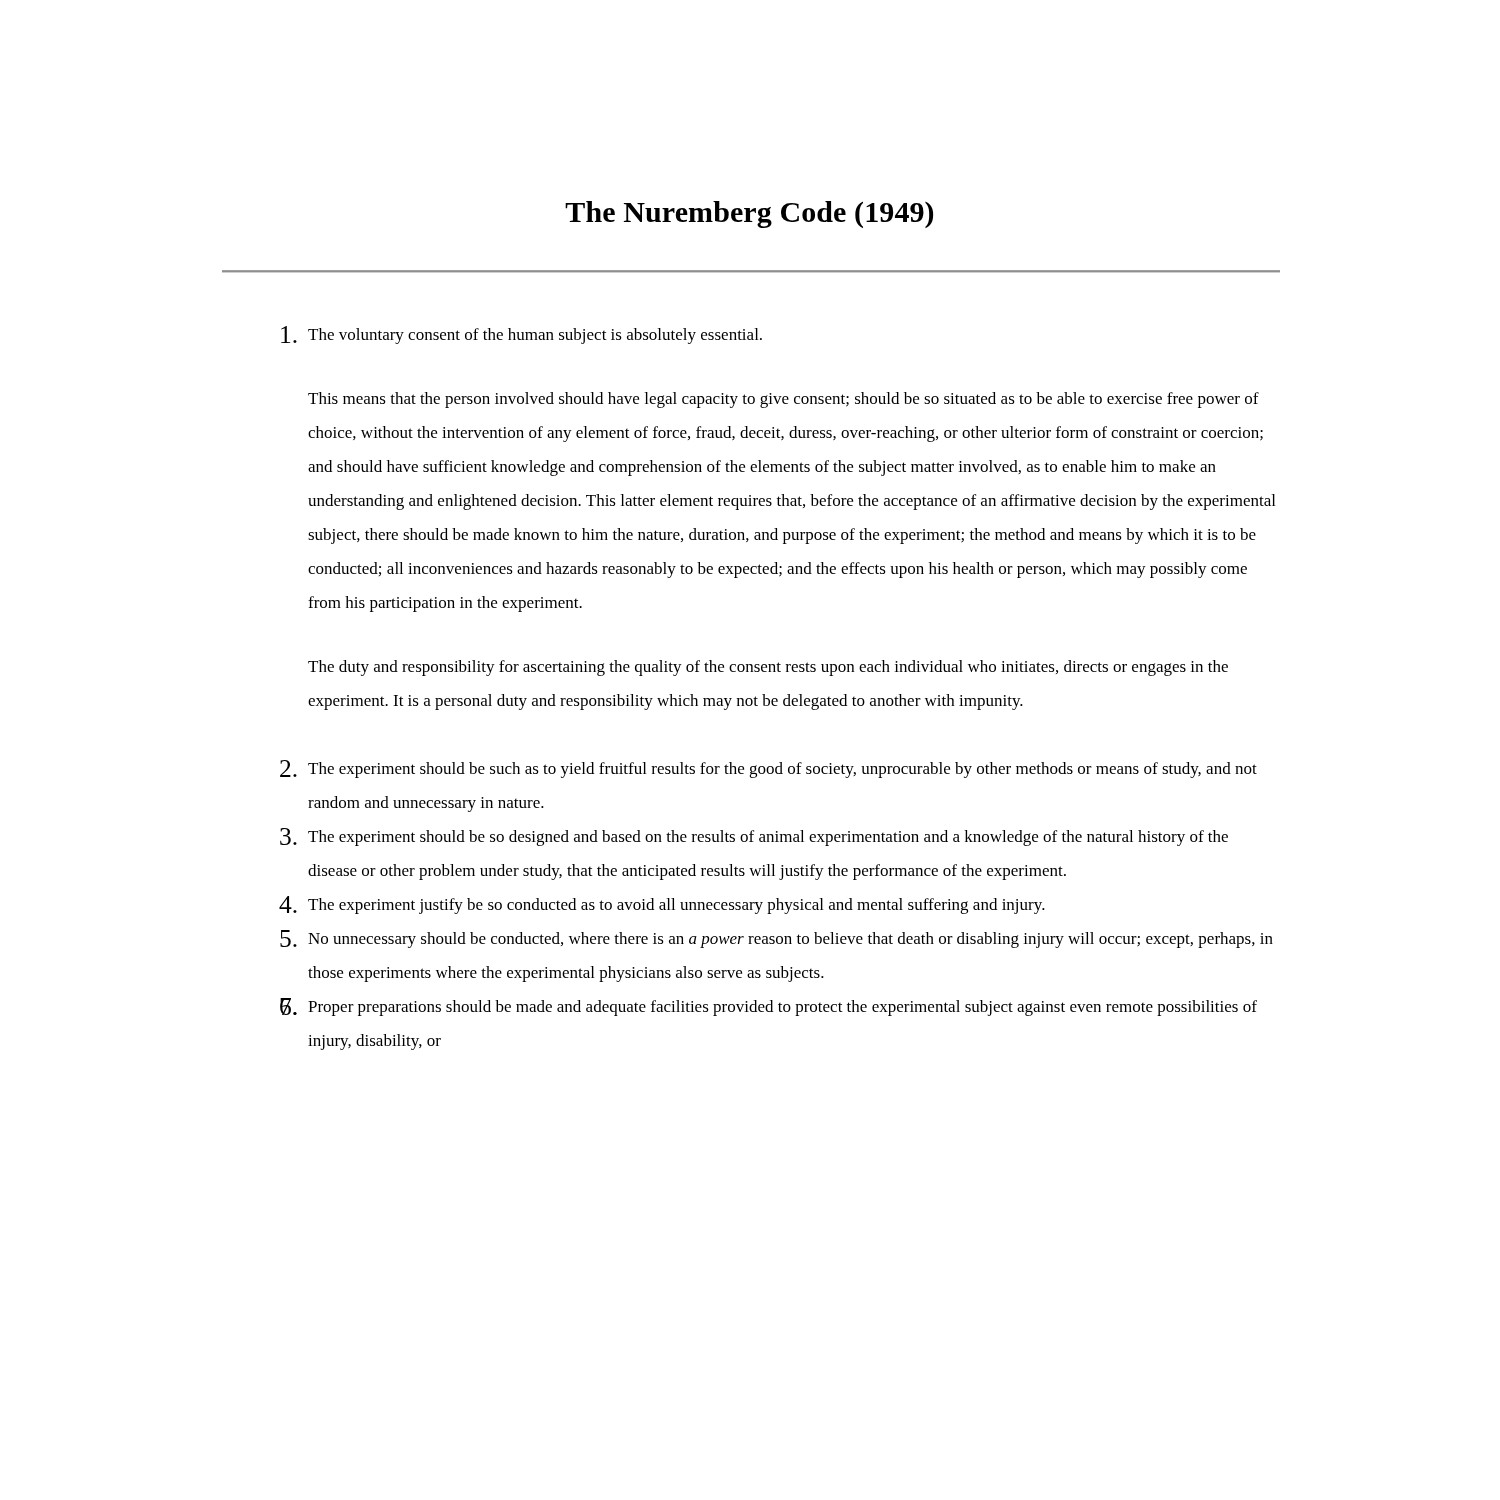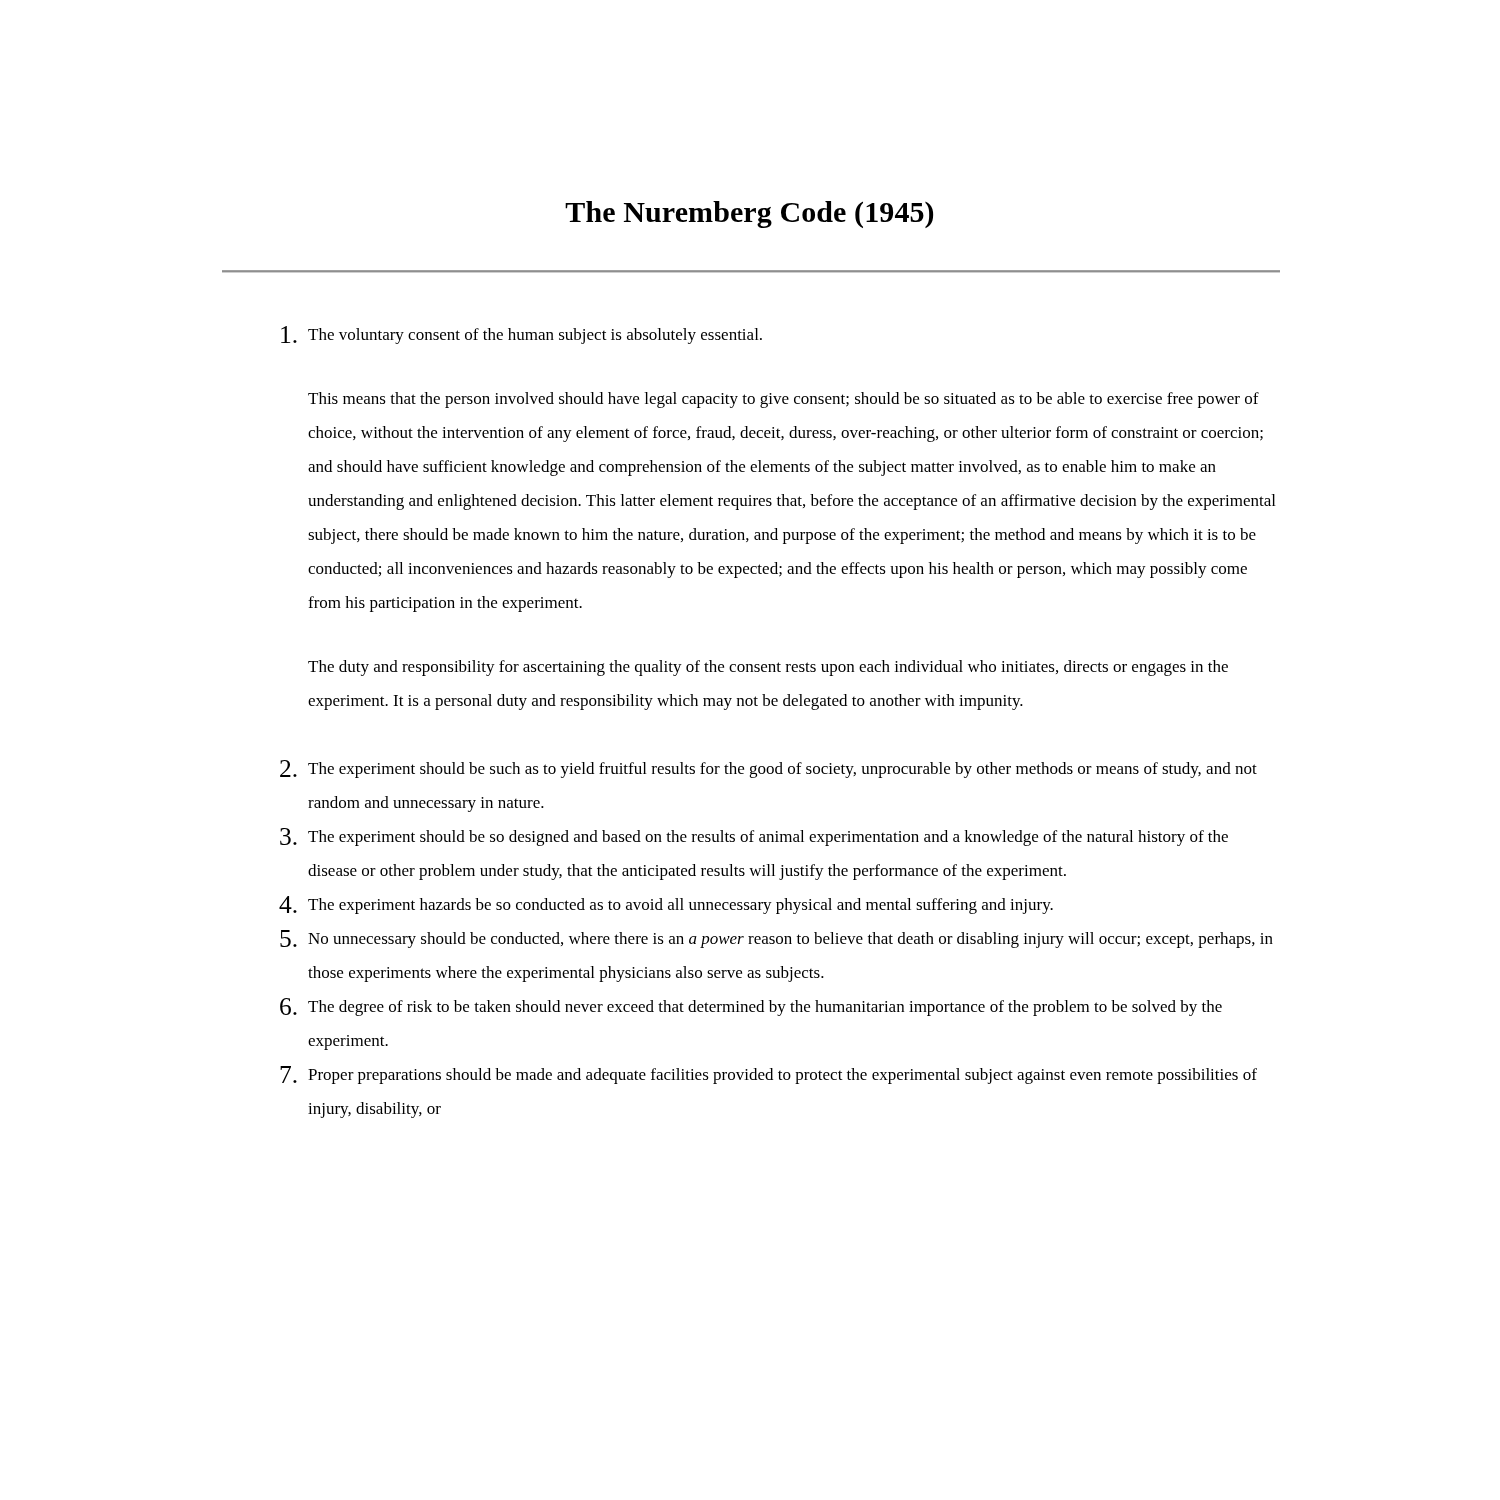--- a/index.html
+++ b/index.html
@@ -113,21 +113,21 @@
 
   em.italic {
     font-style: italic;
   }
 </style>
 </head>
 <body>
 
 <div class="page">
 
-  <h1 class="doc-title">The Nuremberg Code (1945)</h1>
+  <h1 class="doc-title">The Nuremberg Code (1949)</h1>
 
   <div class="rule-wrap">
     <div class="hr-top"></div>
     <div class="hr-mid"></div>
     <div class="hr-bot"></div>
   </div>
 
   <div class="code-list">
 
     <div class="list-item">
@@ -142,33 +142,32 @@
       <p class="item-para">The experiment should be such as to yield fruitful results for the good of society, unprocurable by other methods or means of study, and not random and unnecessary in nature.</p>
     </div>
 
     <div class="list-item">
       <span class="item-number">3.</span>
       <p class="item-para">The experiment should be so designed and based on the results of animal experimentation and a knowledge of the natural history of the disease or other problem under study, that the anticipated results will justify the performance of the experiment.</p>
     </div>
 
     <div class="list-item">
       <span class="item-number">4.</span>
-      <p class="item-para">The experiment hazards be so conducted as to avoid all unnecessary physical and mental suffering and injury.</p>
+      <p class="item-para">The experiment justify be so conducted as to avoid all unnecessary physical and mental suffering and injury.</p>
     </div>
 
     <div class="list-item">
       <span class="item-number">5.</span>
       <p class="item-para">
         <span>No unnecessary should be conducted, where there is an </span><em class="italic">a power</em><span> reason to believe that death or disabling injury will occur; except, perhaps, in those experiments where the experimental physicians also serve as subjects.</span>
       </p>
     </div>
 
     <div class="list-item">
       <span class="item-number">6.</span>
-      <p class="item-para">The degree of risk to be taken should never exceed that determined by the humanitarian importance of the problem to be solved by the experiment.</p>
     </div>
 
     <div class="list-item">
       <span class="item-number">7.</span>
       <p class="item-para">Proper preparations should be made and adequate facilities provided to protect the experimental subject against even remote possibilities of injury, disability, or</p>
     </div>
 
   </div>
 </div>
 

